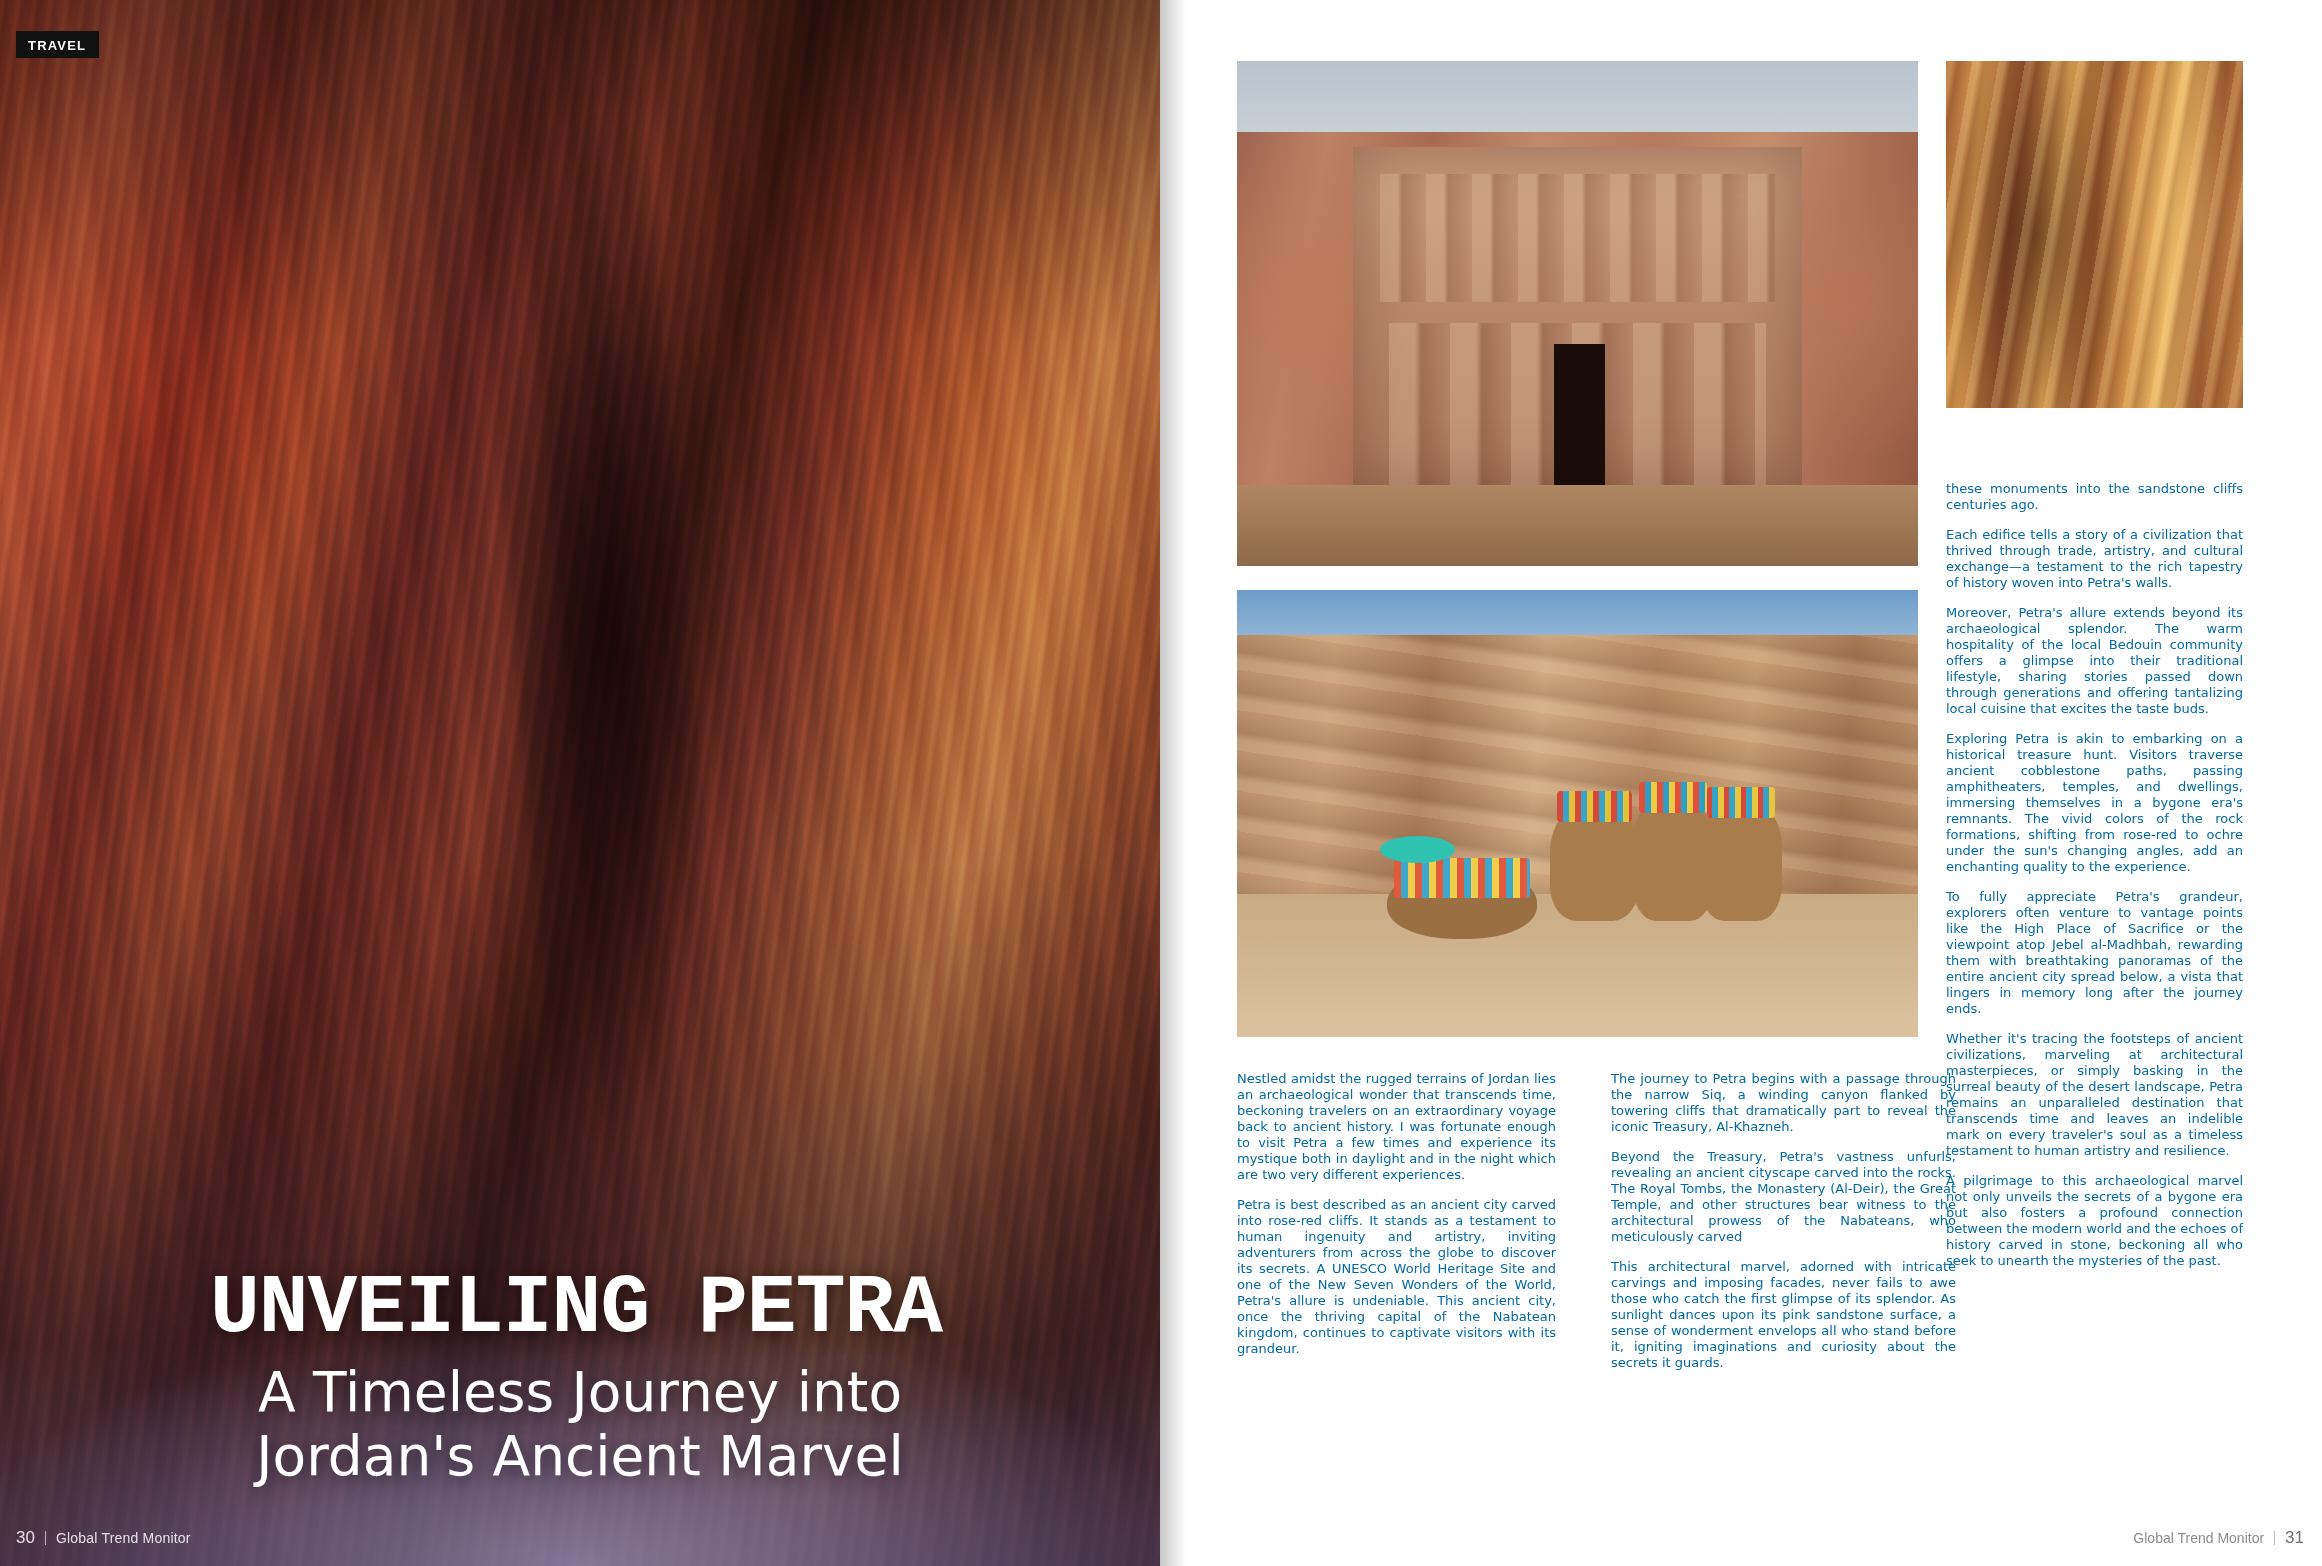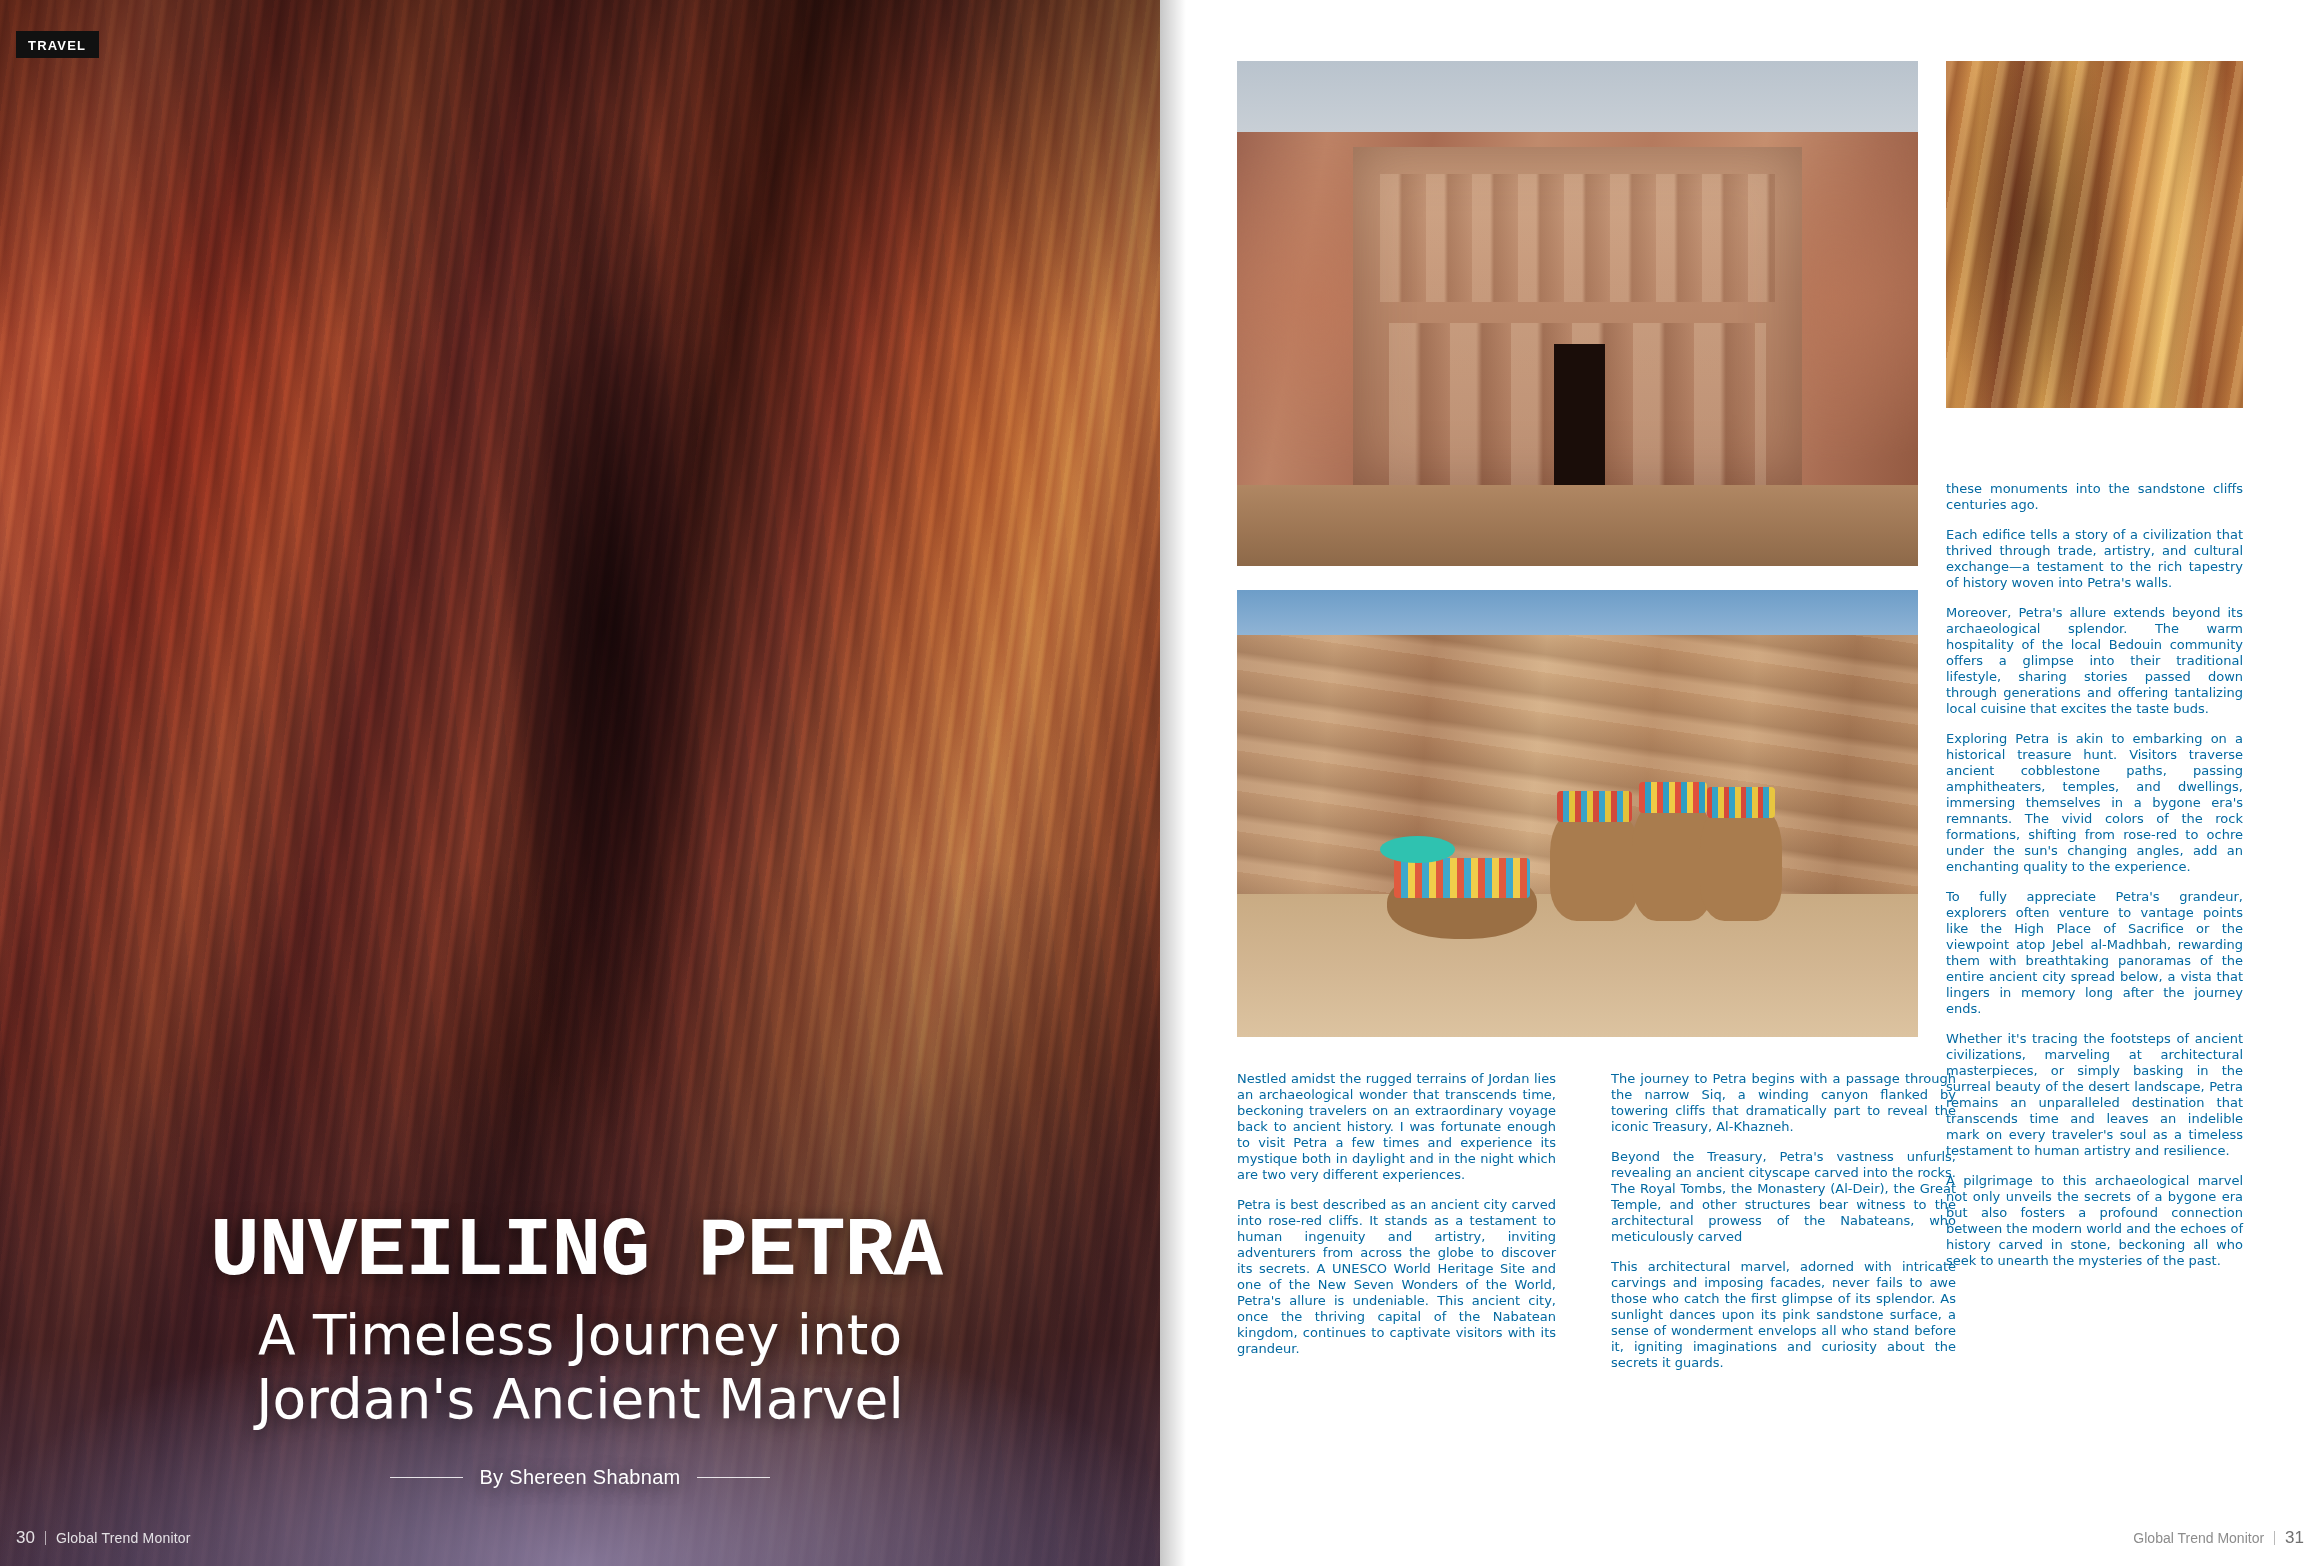--- a/index.html
+++ b/index.html
@@ -261,25 +261,20 @@
 
 <div class="left-page">
   <div class="canyon"></div>
 
   <div class="travel-tag">TRAVEL</div>
 
   <div class="headline-block">
     <div class="headline-main">UNVEILING PETRA</div>
     <div class="headline-sub1">A Timeless Journey into</div>
     <div class="headline-sub2">Jordan's Ancient Marvel</div>
-    <div class="byline-row">
-      <span class="byline-rule"></span>
-      <span class="byline-text">By Shereen Shabnam</span>
-      <span class="byline-rule"></span>
-    </div>
   </div>
 
   <div class="left-footer">
     <span class="left-pagenum">30</span>
     <span class="left-foot-rule"></span>
     <span class="left-footer-text">Global Trend Monitor</span>
   </div>
 </div>
 
 <div class="gutter-shadow"></div>

